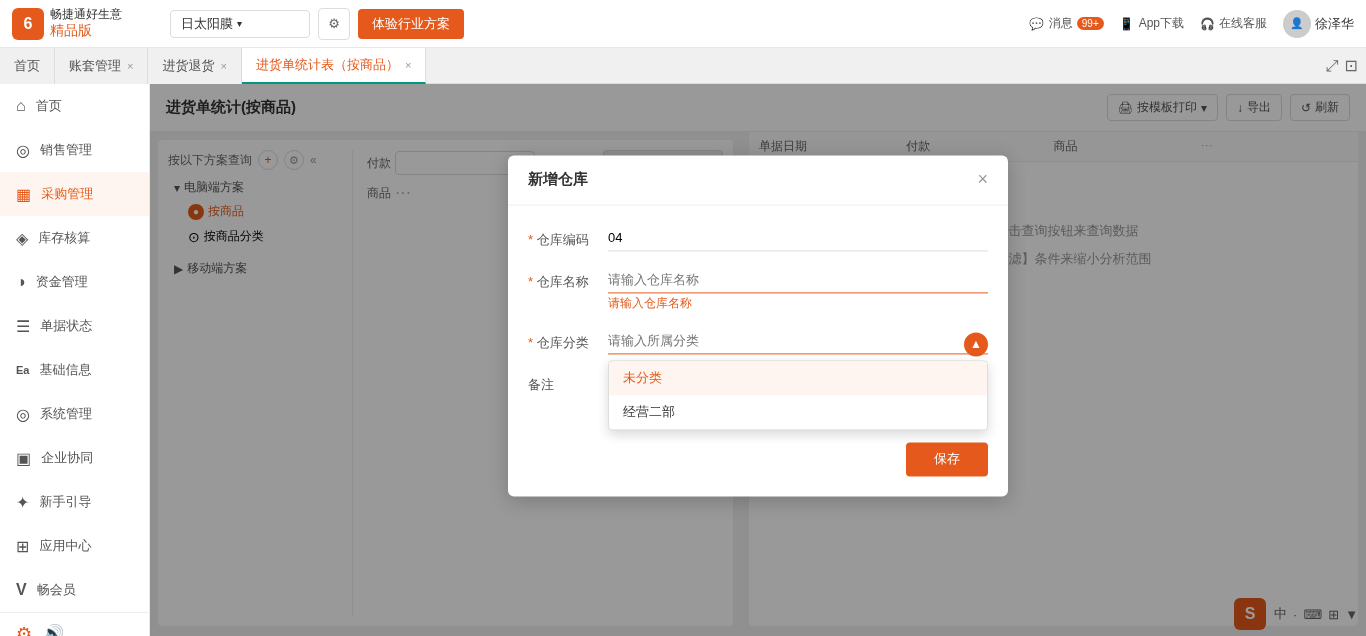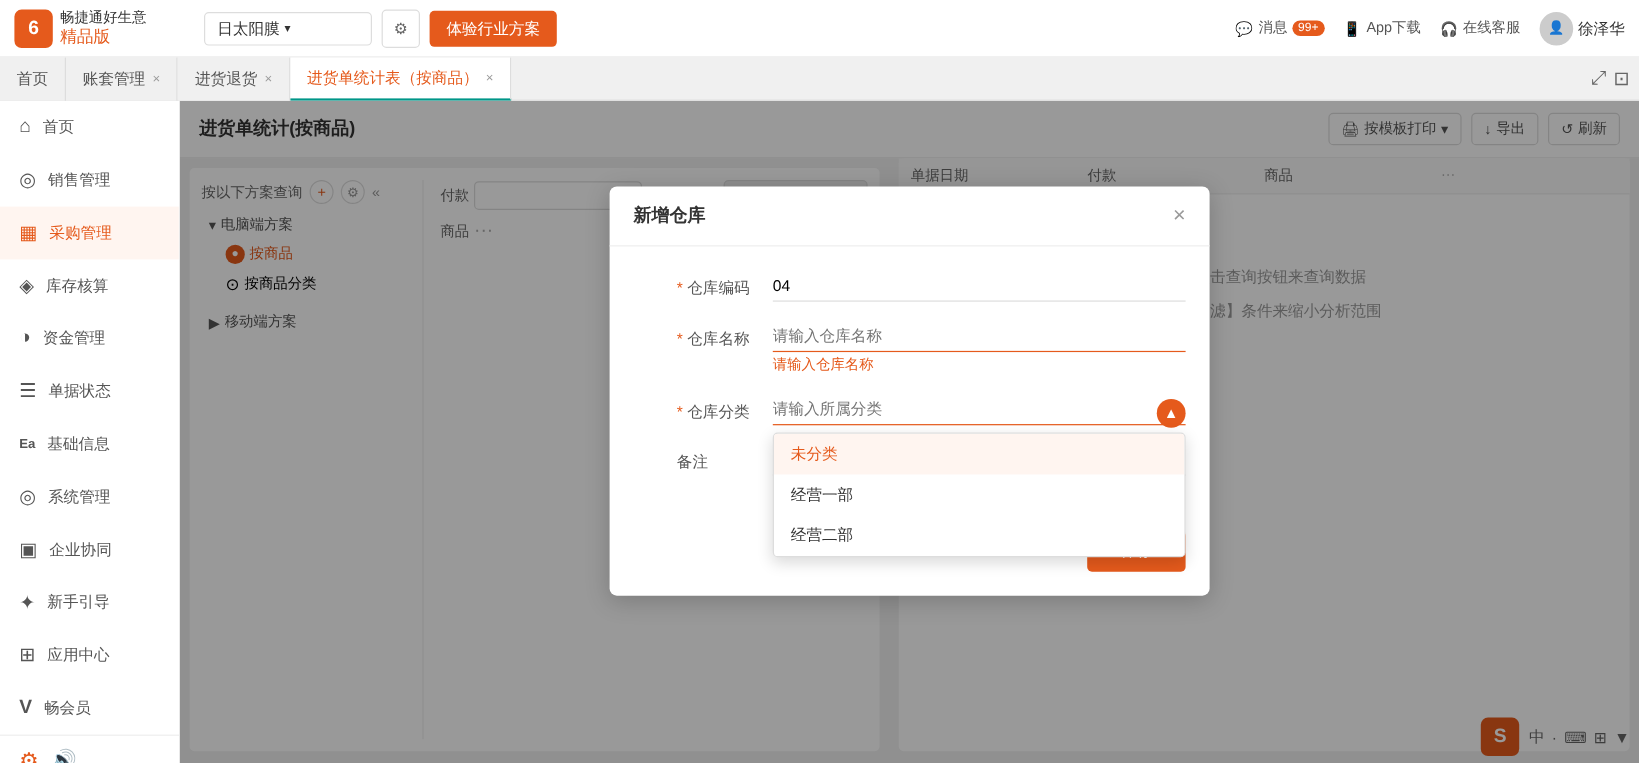--- a/index.html
+++ b/index.html
@@ -199,21 +199,21 @@
     }
     .modal-header {
       padding: 14px 20px;
       border-bottom: 1px solid #eee;
       display: flex;
       align-items: center;
       justify-content: space-between;
     }
     .modal-title { font-size: 15px; font-weight: bold; color: #333; }
     .modal-close { color: #999; cursor: pointer; font-size: 18px; }
-    .modal-body { padding: 20px; margin-left: 36px; }
+    .modal-body { padding: 20px; }
     .form-group { display: flex; align-items: flex-start; margin-bottom: 16px; }
     .form-label { width: 80px; font-size: 13px; color: #555; padding-top: 6px; flex-shrink: 0; }
     .form-label.required::before { content: '* '; color: #e55a1c; }
     .form-control {
       flex: 1;
       border: none;
       border-bottom: 1px solid #ddd;
       padding: 5px 0;
       font-size: 13px;
       outline: none;
@@ -544,21 +544,20 @@
           </div>
         </div>
 
         <div class="form-group">
           <span class="form-label required">仓库分类</span>
           <div class="dropdown-wrapper">
             <input class="dropdown-input" type="text" placeholder="请输入所属分类" style="">
             <div class="dropdown-arrow">▲</div>
             <div class="dropdown-list">
               <div class="dropdown-option selected">未分类</div>
-              <div class="dropdown-option">经营一部</div>
               <div class="dropdown-option">经营二部</div>
             </div>
           </div>
         </div>
 
         <div class="form-group">
           <span class="form-label">备注</span>
           <input class="form-control" type="text" style="">
         </div>
       </div>

